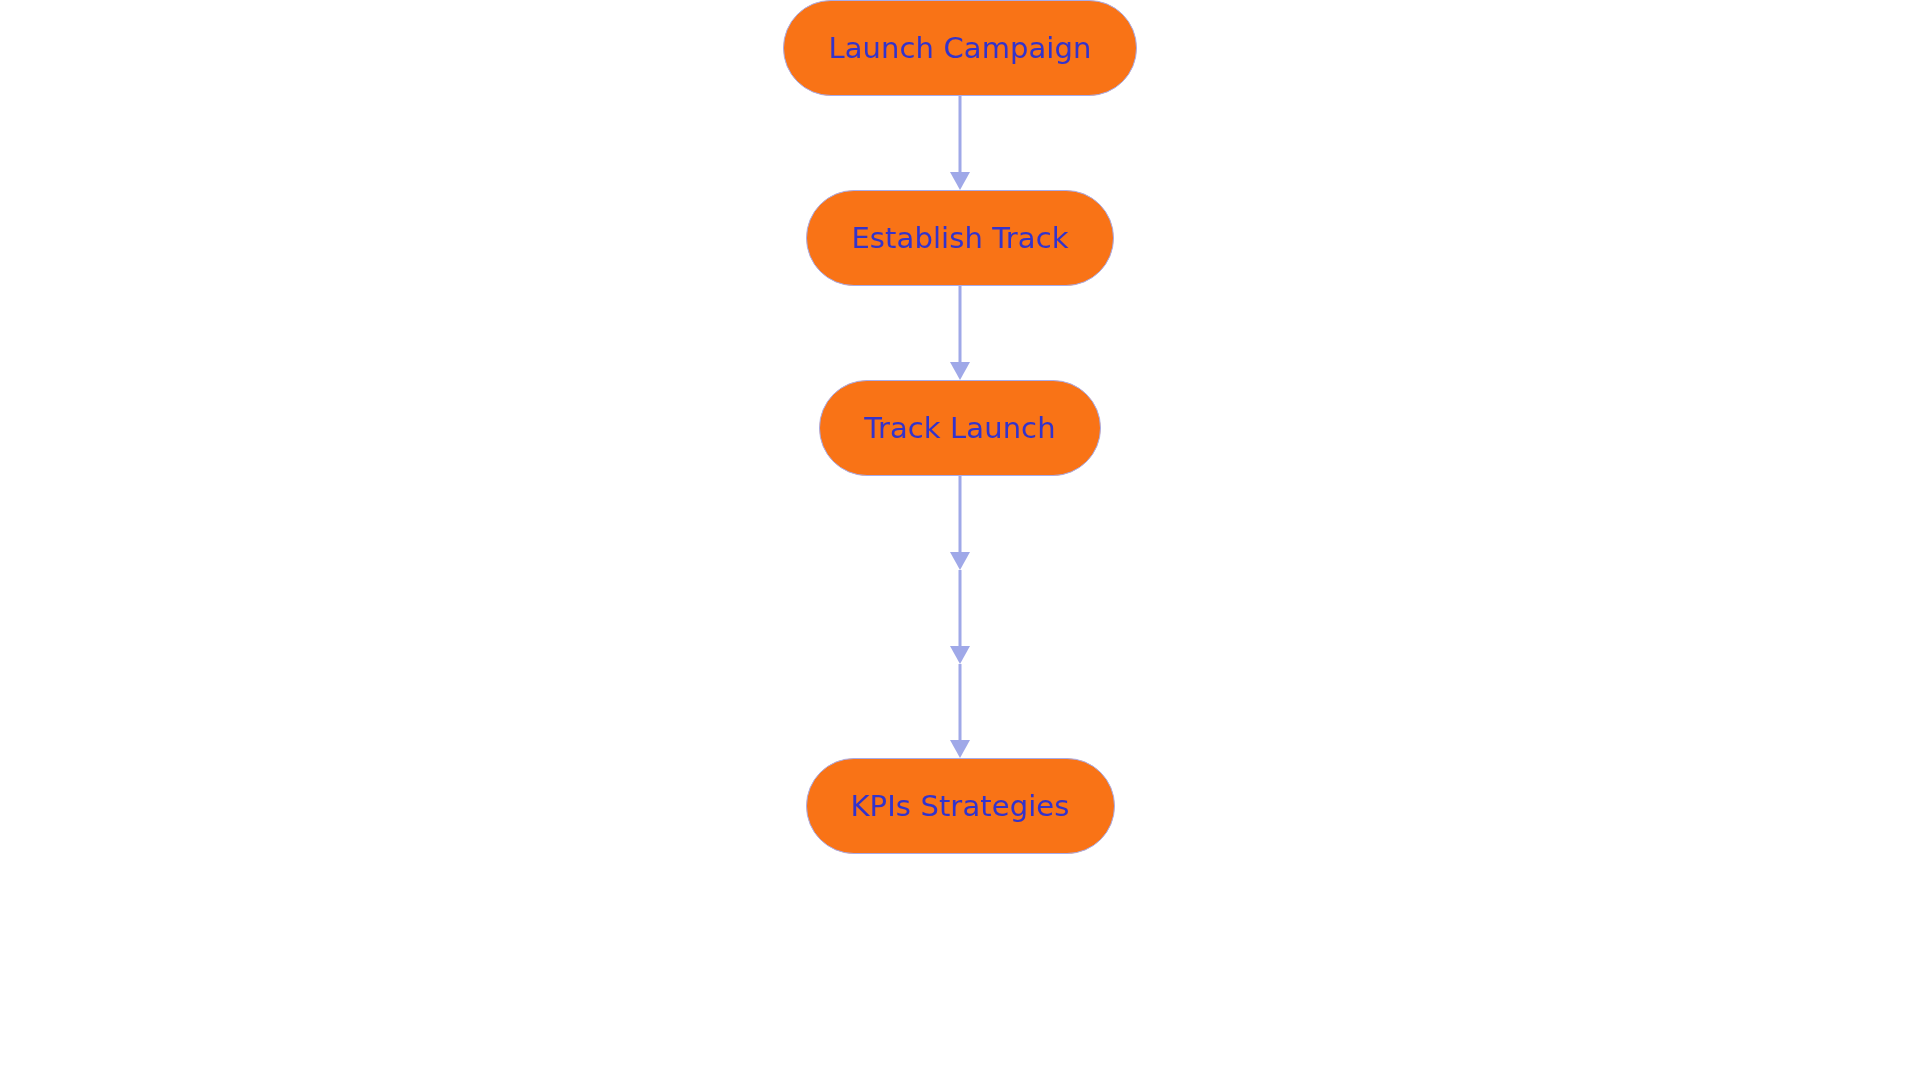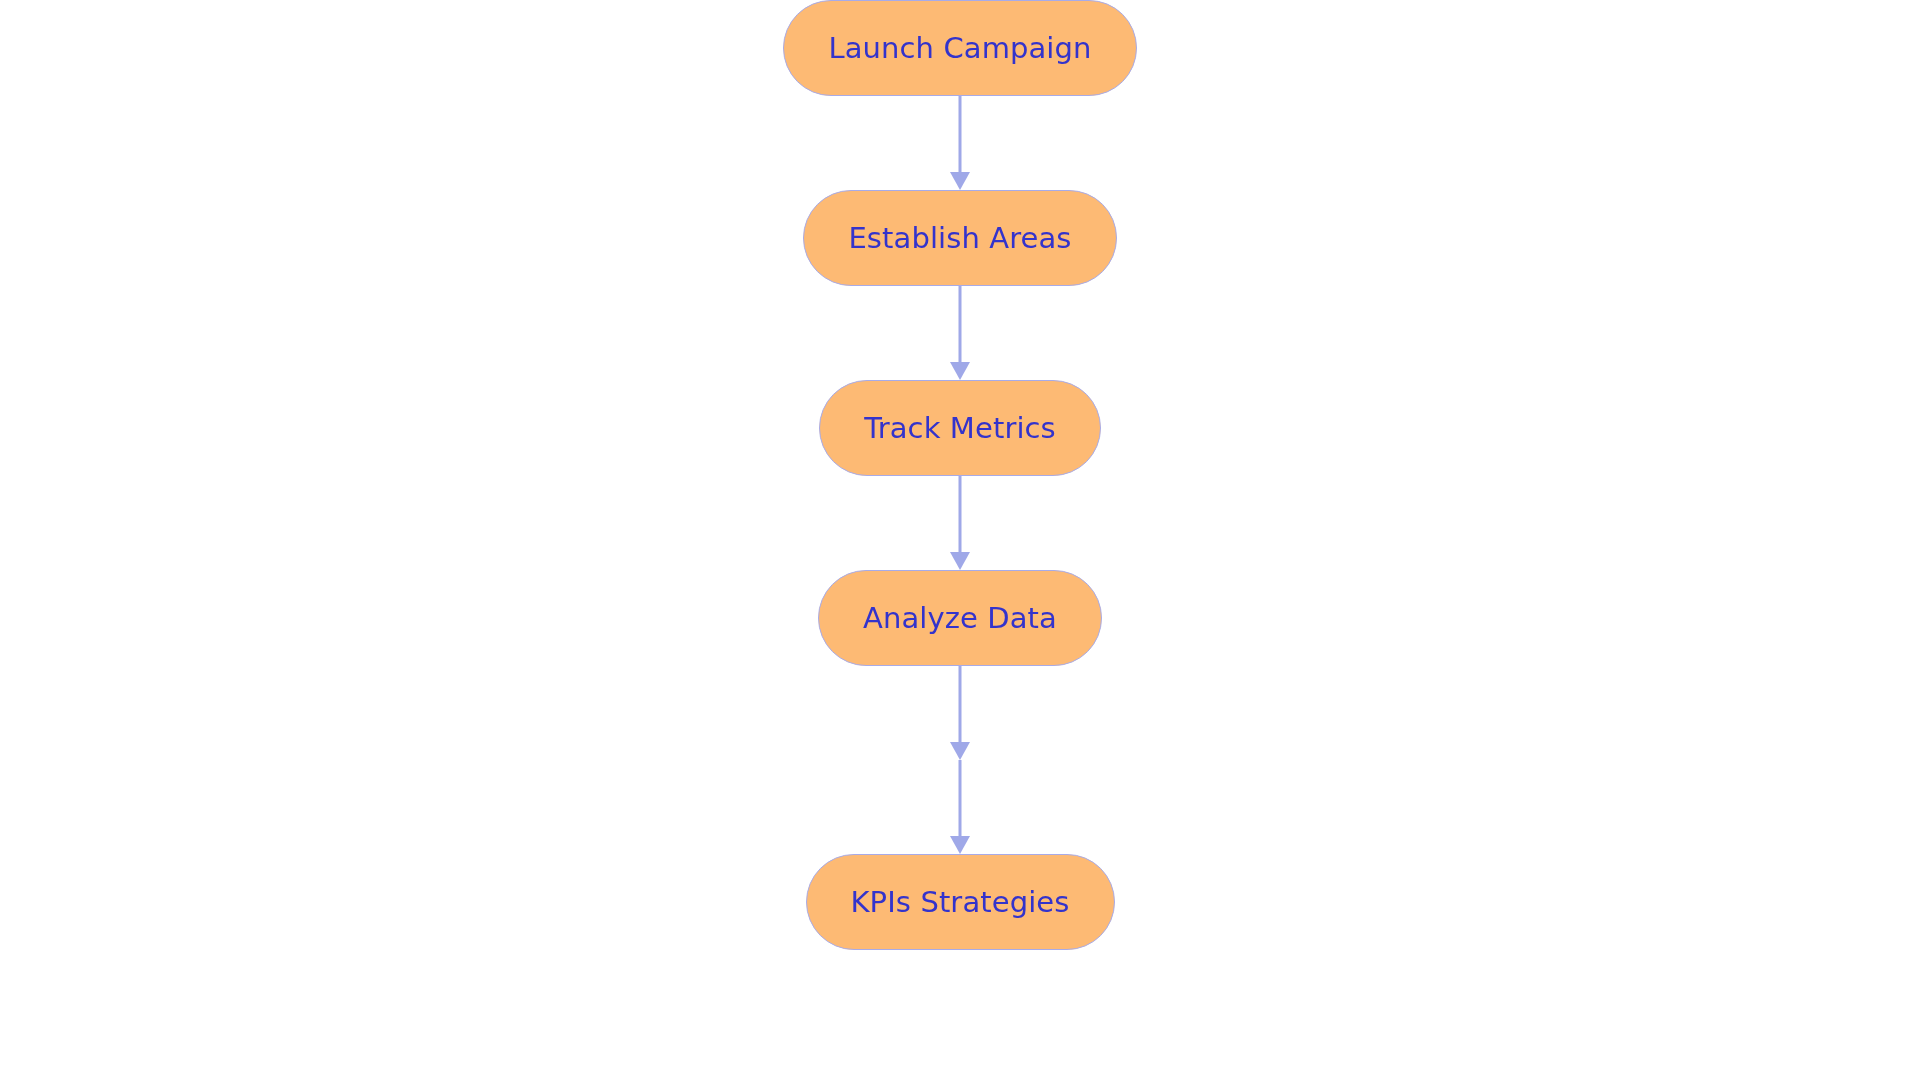--- a/index.html
+++ b/index.html
@@ -30,21 +30,21 @@
     display: flex;
     flex-direction: column;
     align-items: center;
     justify-content: flex-start;
   }
 
   .node {
     box-sizing: border-box;
     height: 96px;
     border-radius: 48px;
-    background: #fdba74;
+    background: #f97316;
     border: 1.6px solid #a8abe8;
     color: #3333cc;
     display: flex;
     align-items: center;
     justify-content: center;
     font-size: 29px;
     font-weight: 400;
     letter-spacing: 0.1px;
     white-space: nowrap;
     padding: 0 44px;
@@ -87,40 +87,37 @@
     <div class="node">
       <span>Launch Campaign</span>
     </div>
 
     <div class="connector">
       <div class="stem"></div>
       <div class="head"></div>
     </div>
 
     <div class="node">
-      <span>Establish Areas</span>
+      <span>Establish Track</span>
     </div>
 
     <div class="connector">
       <div class="stem"></div>
       <div class="head"></div>
     </div>
 
     <div class="node">
-      <span>Track Metrics</span>
+      <span>Track Launch</span>
     </div>
 
     <div class="connector">
       <div class="stem"></div>
       <div class="head"></div>
     </div>
 
-    <div class="node">
-      <span>Analyze Data</span>
-    </div>
 
     <div class="connector">
       <div class="stem"></div>
       <div class="head"></div>
     </div>
 
 
     <div class="connector">
       <div class="stem"></div>
       <div class="head"></div>

